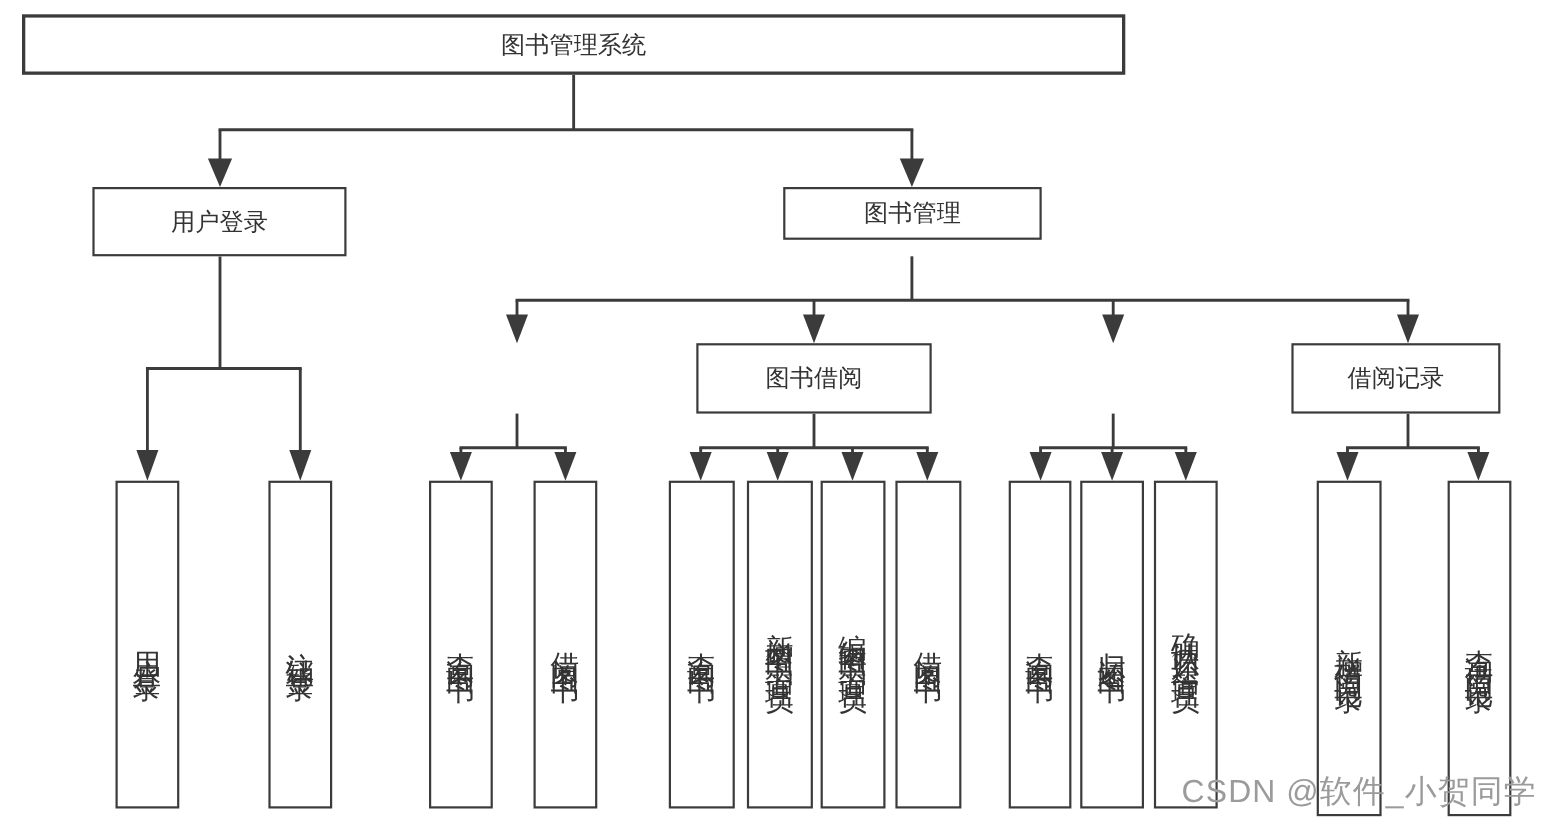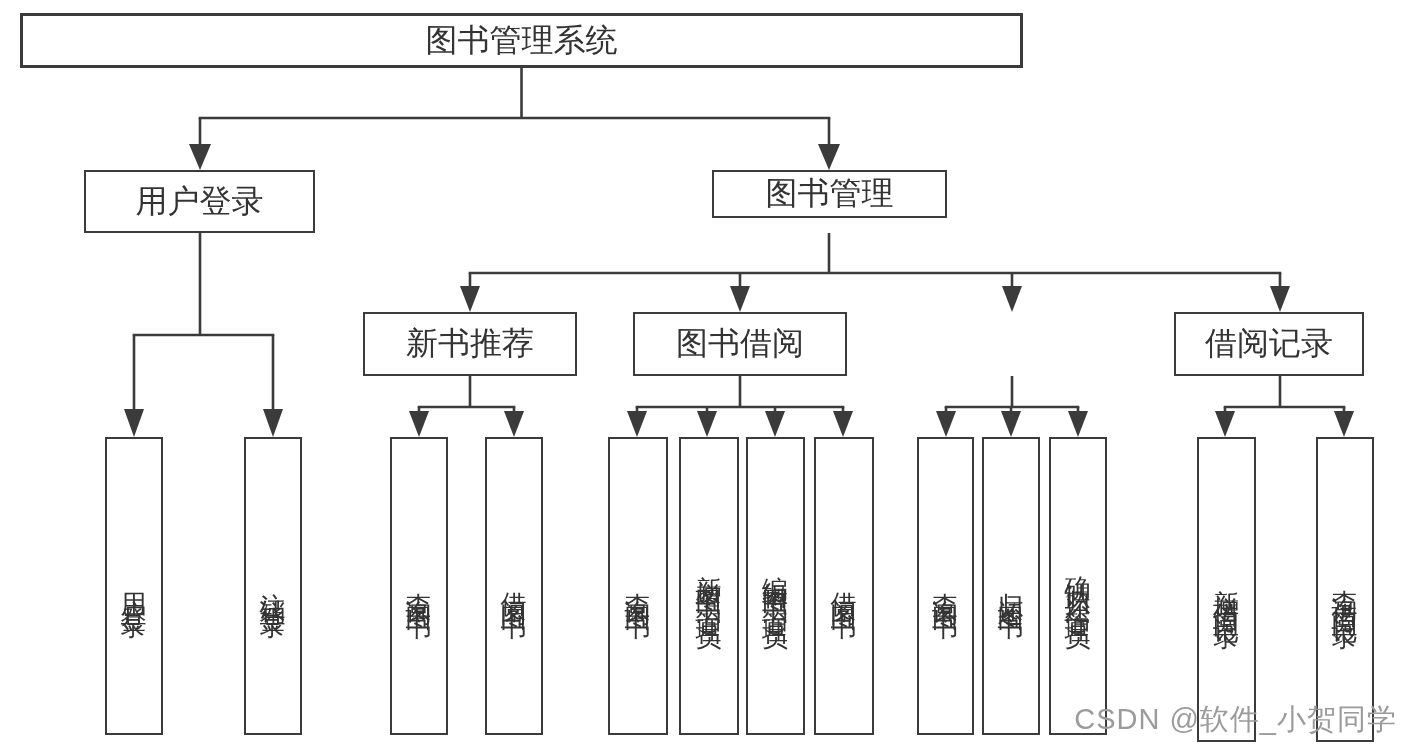--- a/index.html
+++ b/index.html
@@ -32,21 +32,21 @@
     position: absolute;
     border: 2.6px solid var(--color-line);
     background: var(--color-background);
     display: flex;
     align-items: center;
     justify-content: center;
     color: var(--color-text);
   }
   .node.root { border-width: 3px; }
   .hlabel {
-    font-size: 32px;
+    font-size: 22px;
     color: var(--color-text);
     white-space: nowrap;
   }
   .vlabel {
     writing-mode: vertical-lr;
     text-orientation: upright;
     font-size: 26px;
     line-height: 1;
     letter-spacing: 7px;
     color: var(--color-text);
@@ -134,23 +134,20 @@
     <span class="hlabel">图书管理系统</span>
   </div>
 
   <div class="node" style="left:84px; top:170px; width:231px; height:63px;">
     <span class="hlabel">用户登录</span>
   </div>
   <div class="node" style="left:712px; top:170px; width:235px; height:48px;">
     <span class="hlabel">图书管理</span>
   </div>
 
-  <div class="node" style="left:363px; top:312px; width:214px; height:64px;">
-    <span class="hlabel">新书推荐</span>
-  </div>
   <div class="node" style="left:633px; top:312px; width:214px; height:64px;">
     <span class="hlabel">图书借阅</span>
   </div>
   <div class="node" style="left:1174px; top:312px; width:190px; height:64px;">
     <span class="hlabel">借阅记录</span>
   </div>
 
   <div class="node" style="left:105px; top:437px; width:58px; height:298px;">
     <span class="vlabel">用户登录</span>
   </div>

